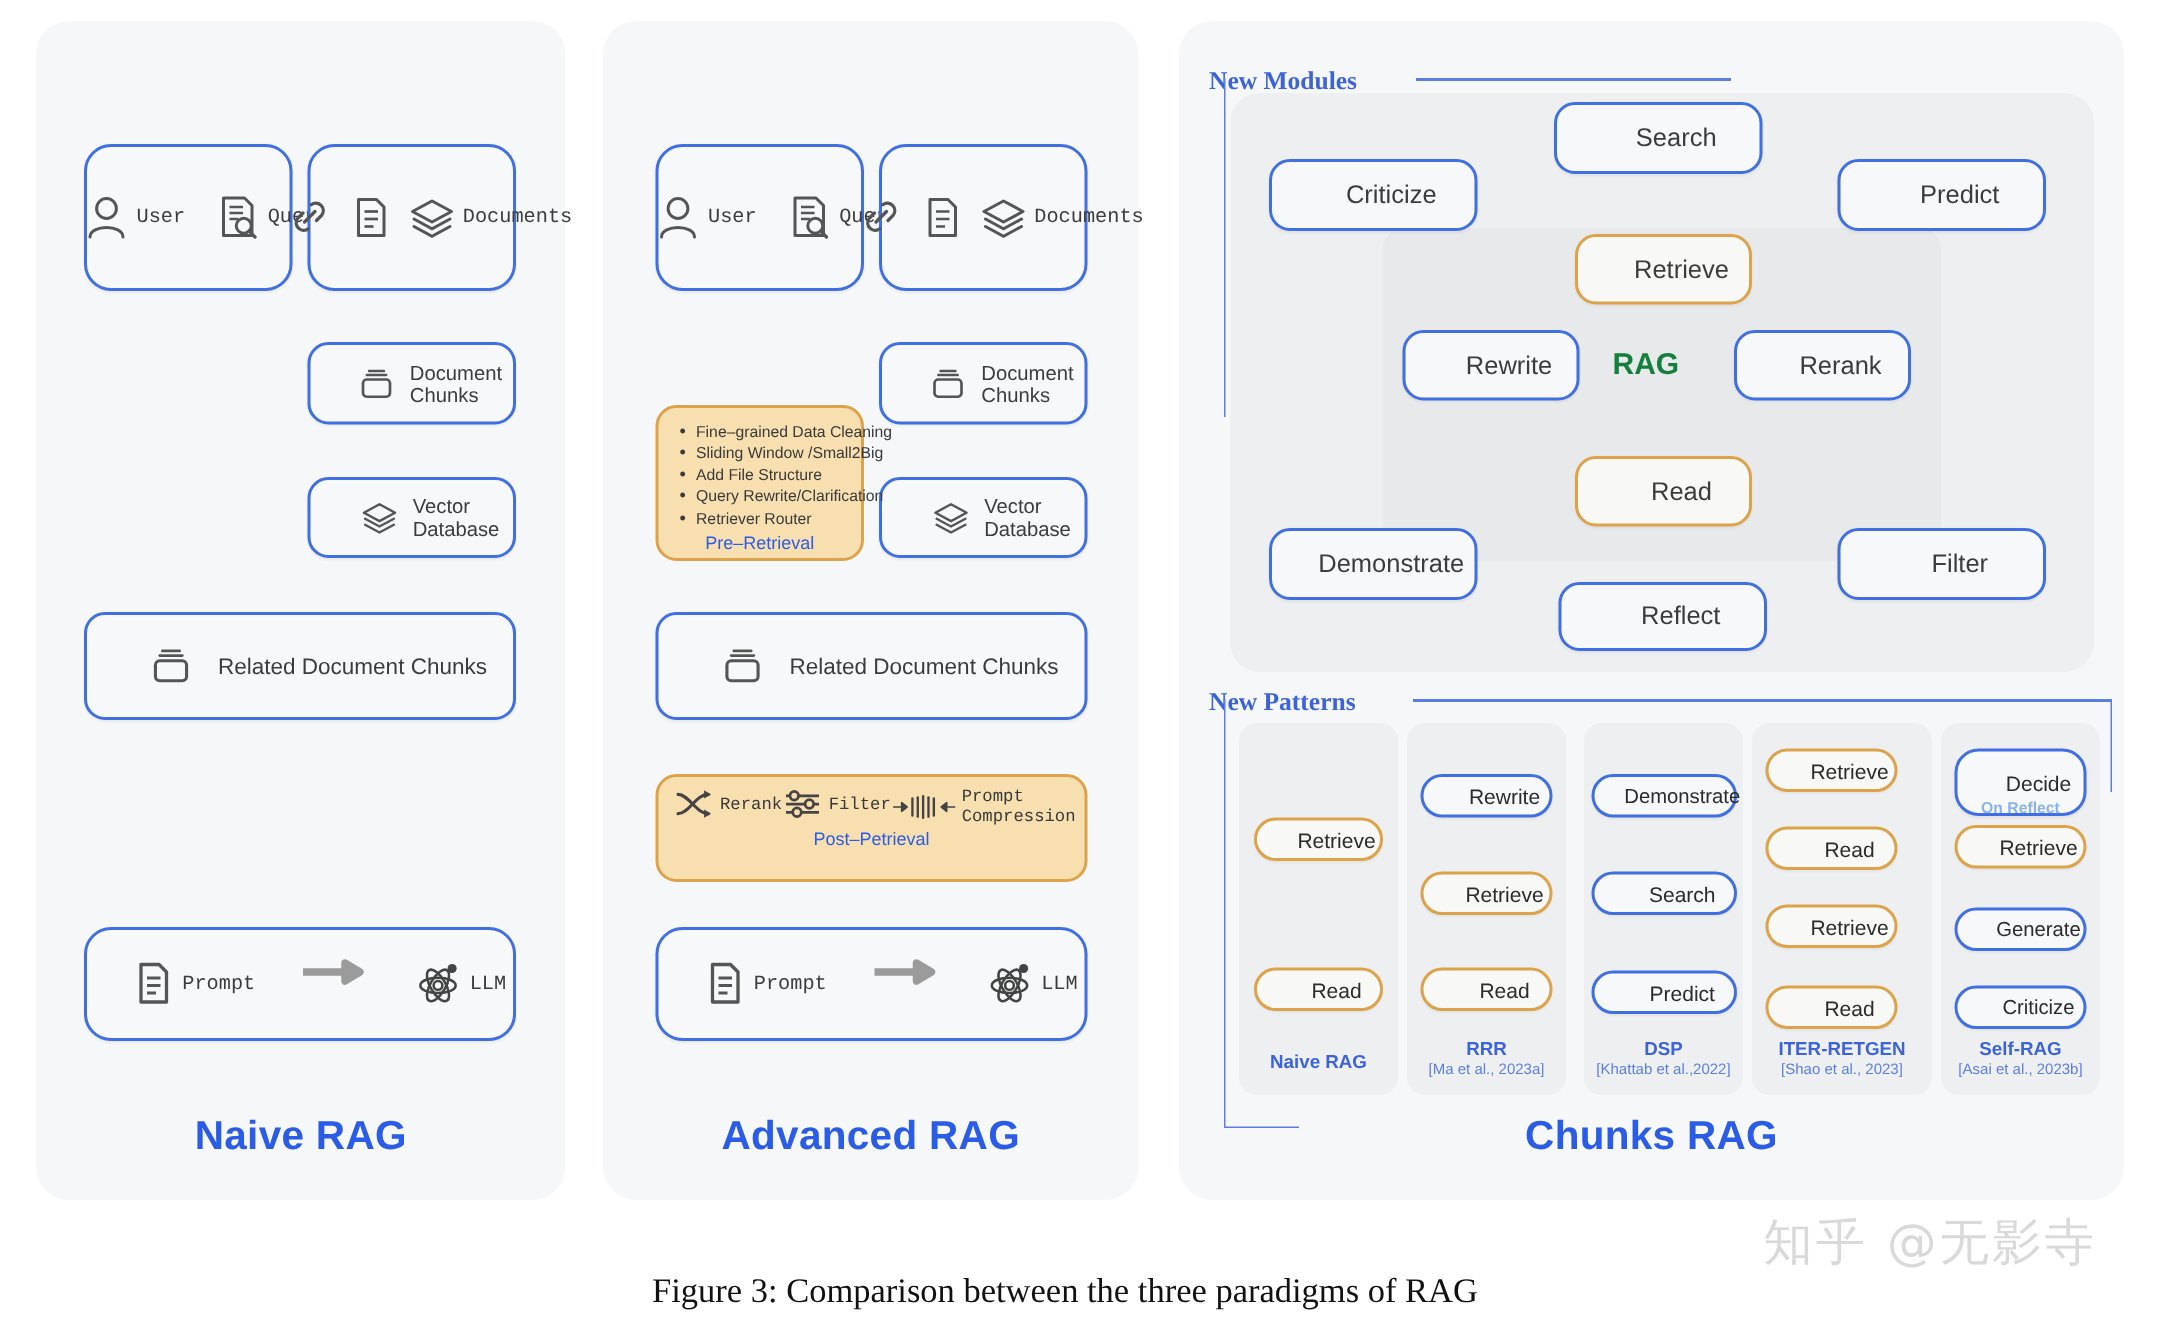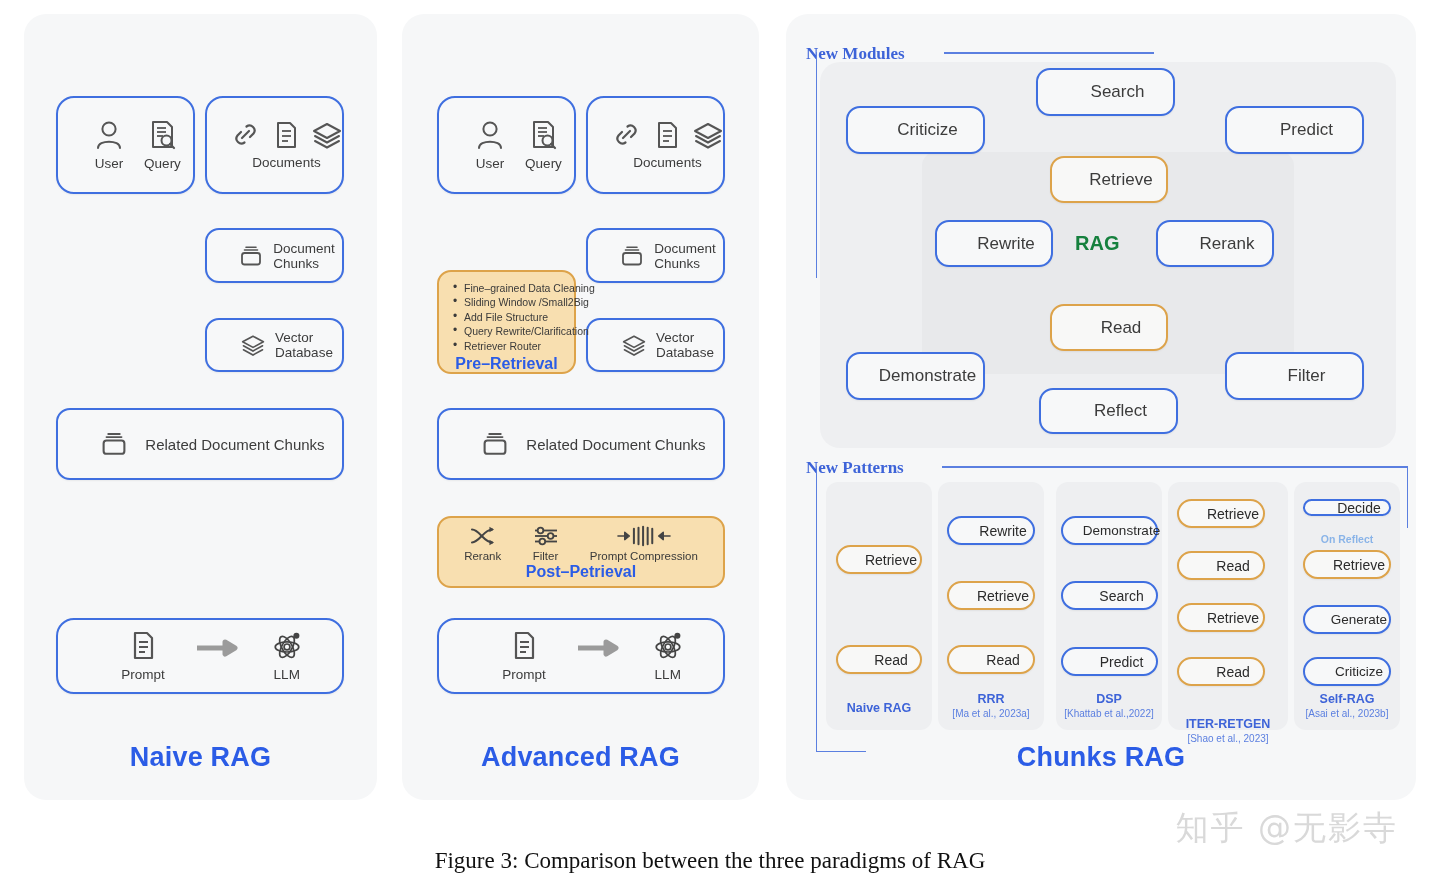--- a/index.html
+++ b/index.html
@@ -33,21 +33,21 @@
     box-shadow: 0 1px 2px rgba(0,0,0,.06);
     padding-left: 24px;
   }
   .nbox.orange { border-color: #dda34a; background: #f8f8f7; }
   .nbox.tall { border-radius: 18px; }
 
   .label { font-size: 15px; color: #3c3c3c; }
   .label-sm { font-size: 13.5px; color: #3c3c3c; }
 
   
-  .iconcell { display: flex; flex-direction: column; align-items: center; gap: 5px; }
+  .iconcell { display: flex; flex-direction: row; align-items: center; gap: 5px; font-family: Liberation Mono, monospace; }
   .iconrow { display: flex; align-items: flex-start; }
 
   svg.ic { display:block; }
 
   
   .coltitle {
     position: absolute;
     font-size: 27px; font-weight: bold;
     color: #2b5ce6; text-align: center;
     letter-spacing: .2px;
@@ -63,21 +63,21 @@
   .bullets { list-style: none; padding: 9px 0 0 14px; }
   .bullets li {
     font-size: 10.5px; color: #3a3a3a; line-height: 14.4px;
     position: relative; padding-left: 11px; white-space: nowrap;
   }
   .bullets li::before {
     content: "•"; position: absolute; left: 0; top: -1px;
     font-size: 12px; color: #3a3a3a;
   }
   .stagename {
-    text-align: center; font-size: 16px; font-weight: bold;
+    text-align: center; font-size: 12px; font-weight: normal;
     color: #2b5ce6; margin-top: 2px;
   }
 
   
   .sectitle {
     position: absolute; font-size: 17px; font-weight: bold; color: #3d63d8; font-family: Liberation Serif, serif;
   }
   .secline { position: absolute; height: 1.6px; background: #5b7fe0; }
   .bracket { position: absolute; border: 1.6px solid #5b7fe0; }
 
@@ -580,26 +580,26 @@
   </div>
   <div class="nbox orange" style="left:1177px;top:551px;width:88px;height:29px;border-radius:16px;">
     <span style="font-size:14px;color:#2b2b2b;">Read</span>
   </div>
   <div class="nbox orange" style="left:1177px;top:603px;width:88px;height:29px;border-radius:16px;">
     <span style="font-size:14px;color:#2b2b2b;">Retrieve</span>
   </div>
   <div class="nbox orange" style="left:1177px;top:657px;width:88px;height:29px;border-radius:16px;">
     <span style="font-size:14px;color:#2b2b2b;">Read</span>
   </div>
-  <div class="patname" style="left:1168px;top:693px;width:120px;margin-top:25px;">
+  <div class="patname" style="left:1168px;top:693px;width:120px;">
     <span>ITER-RETGEN</span>
     <span class="patcite">[Shao et al., 2023]</span>
   </div>
 
-  <div class="nbox" style="left:1303px;top:499px;width:88px;height:17px;border-radius:16px;justify-content:center;">
+  <div class="nbox" style="left:1303px;top:499px;width:88px;height:45px;border-radius:16px;justify-content:center;">
     <span style="font-size:14px;color:#2b2b2b;">Decide</span>
   </div>
   <div class="ondemand" style="left:1294px;top:533px;width:106px;">On Reflect</div>
   <div class="nbox orange" style="left:1303px;top:550px;width:88px;height:29px;border-radius:16px;">
     <span style="font-size:14px;color:#2b2b2b;">Retrieve</span>
   </div>
   <div class="nbox" style="left:1303px;top:605px;width:88px;height:29px;border-radius:16px;">
     <span style="font-size:13.5px;color:#2b2b2b;">Generate</span>
   </div>
   <div class="nbox" style="left:1303px;top:657px;width:88px;height:29px;border-radius:16px;">

